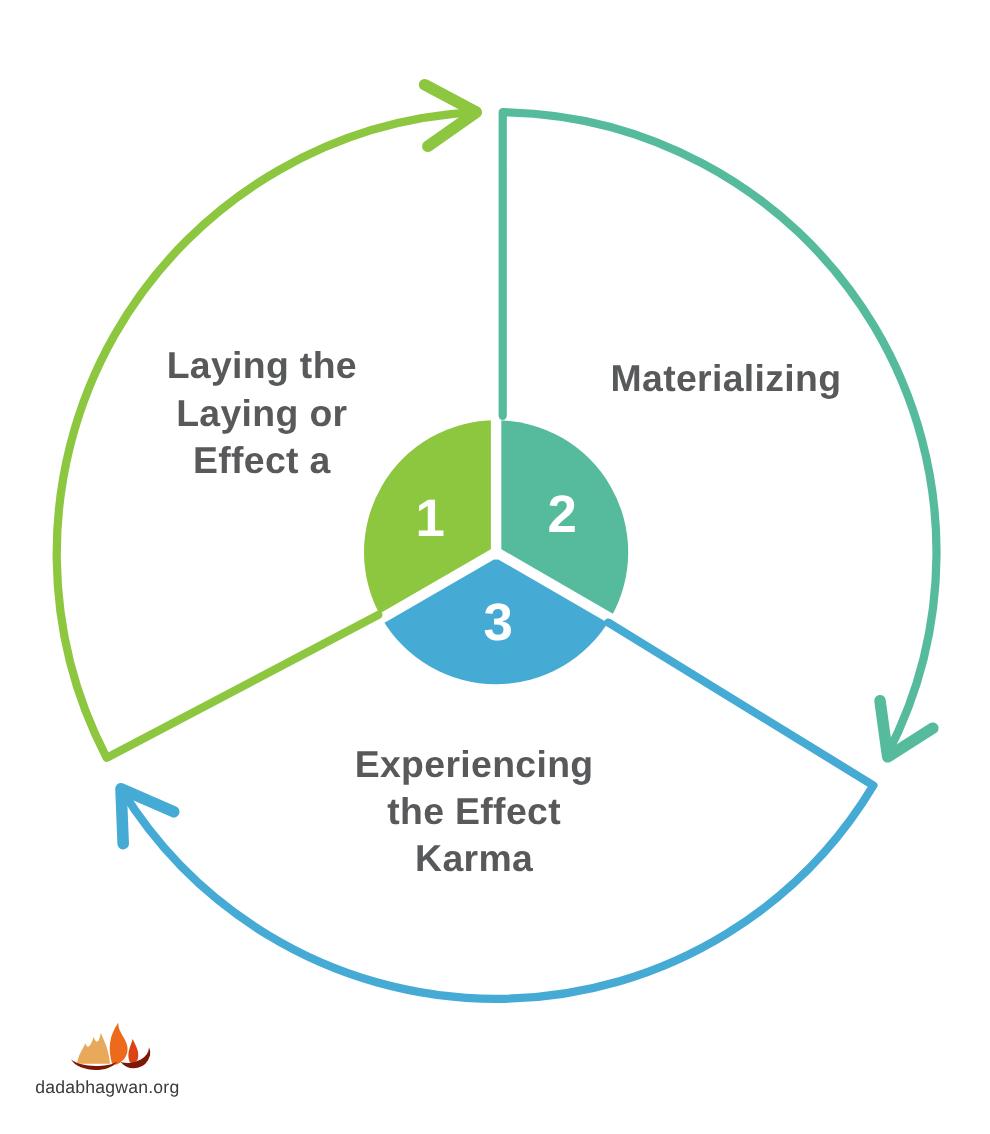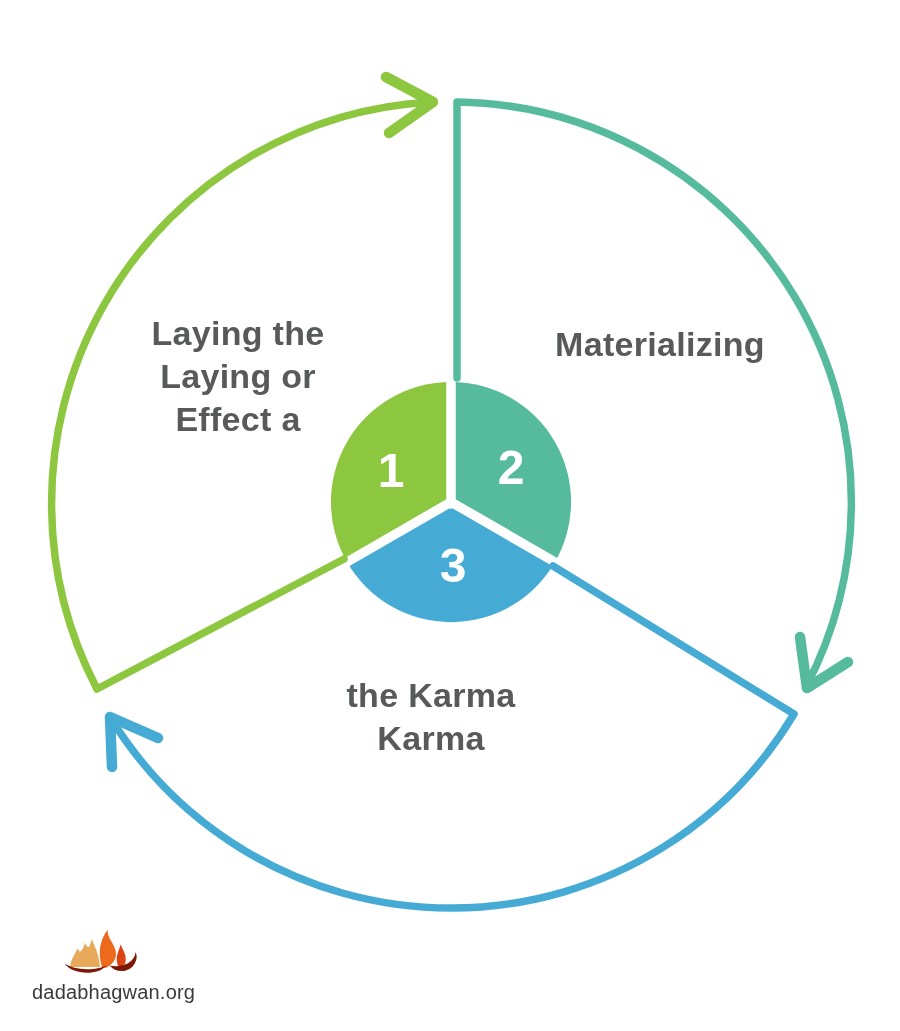--- a/index.html
+++ b/index.html
@@ -17,21 +17,21 @@
   .stage-label-1 { left:88px;  top:312px; }
   .stage-label-2 { left:510px; top:323px; }
   .stage-label-3 { left:281px; top:674px; }
   .pie-number {
     font-family:"Liberation Sans", sans-serif;
     font-size:48px; font-weight:600;
   }
   .footer-logo { position:absolute; left:55px; top:925px; }
   .footer-site {
     position:absolute; left:32px; top:981px;
-    font-size:20px; color:#3A3A3A; letter-spacing:0.2px;
+    font-size:16px; color:#3A3A3A; letter-spacing:0.2px;
   }
 </style>
 </head>
 <body>
 
 <div class="canvas">
 
   <svg class="diagram-svg" width="900" height="1031" viewBox="0 0 900 1031">
 
     <g>
@@ -70,21 +70,22 @@
     <div>Laying the</div>
     <div>Laying or</div>
     <div>Effect a</div>
   </div>
 
   <div class="stage-label stage-label-2">
     <div>Materializing</div>
   </div>
 
   <div class="stage-label stage-label-3">
-    <div>the Karma</div>
+    <div>Experiencing</div>
+    <div>the Effect</div>
     <div>Karma</div>
   </div>
 
   <svg class="footer-logo" width="90" height="56" viewBox="0 0 90 60">
     <path d="M 13,45 C 14,36 18,32 21,25 C 23,31 26,29 29,19 C 32,26 34,25 36,15 C 40,24 44,32 45,45 Z" fill="#E9A95B"></path>
     <path d="M 47,45 C 43,30 44,18 53,5 C 53,15 61,20 62,29 C 63,37 58,43 51,46 Z" fill="#ED6A1C"></path>
     <path d="M 64,43 C 61,34 65,29 67,21 C 71,29 74,34 72,41 C 70,45 66,45 64,43 Z" fill="#DC4312"></path>
     <path d="M 7,41 C 14,53 43,55 52,43 C 41,49 17,49 7,41 Z" fill="#7D1807"></path>
     <path d="M 55,43 Q 62,51 72,49 Q 81,47 84,37 Q 85,33 83,29 Q 83,36 75,41 Q 68,45 60,44 Q 57,44 55,43 Z" fill="#7D1807"></path>
   </svg>

